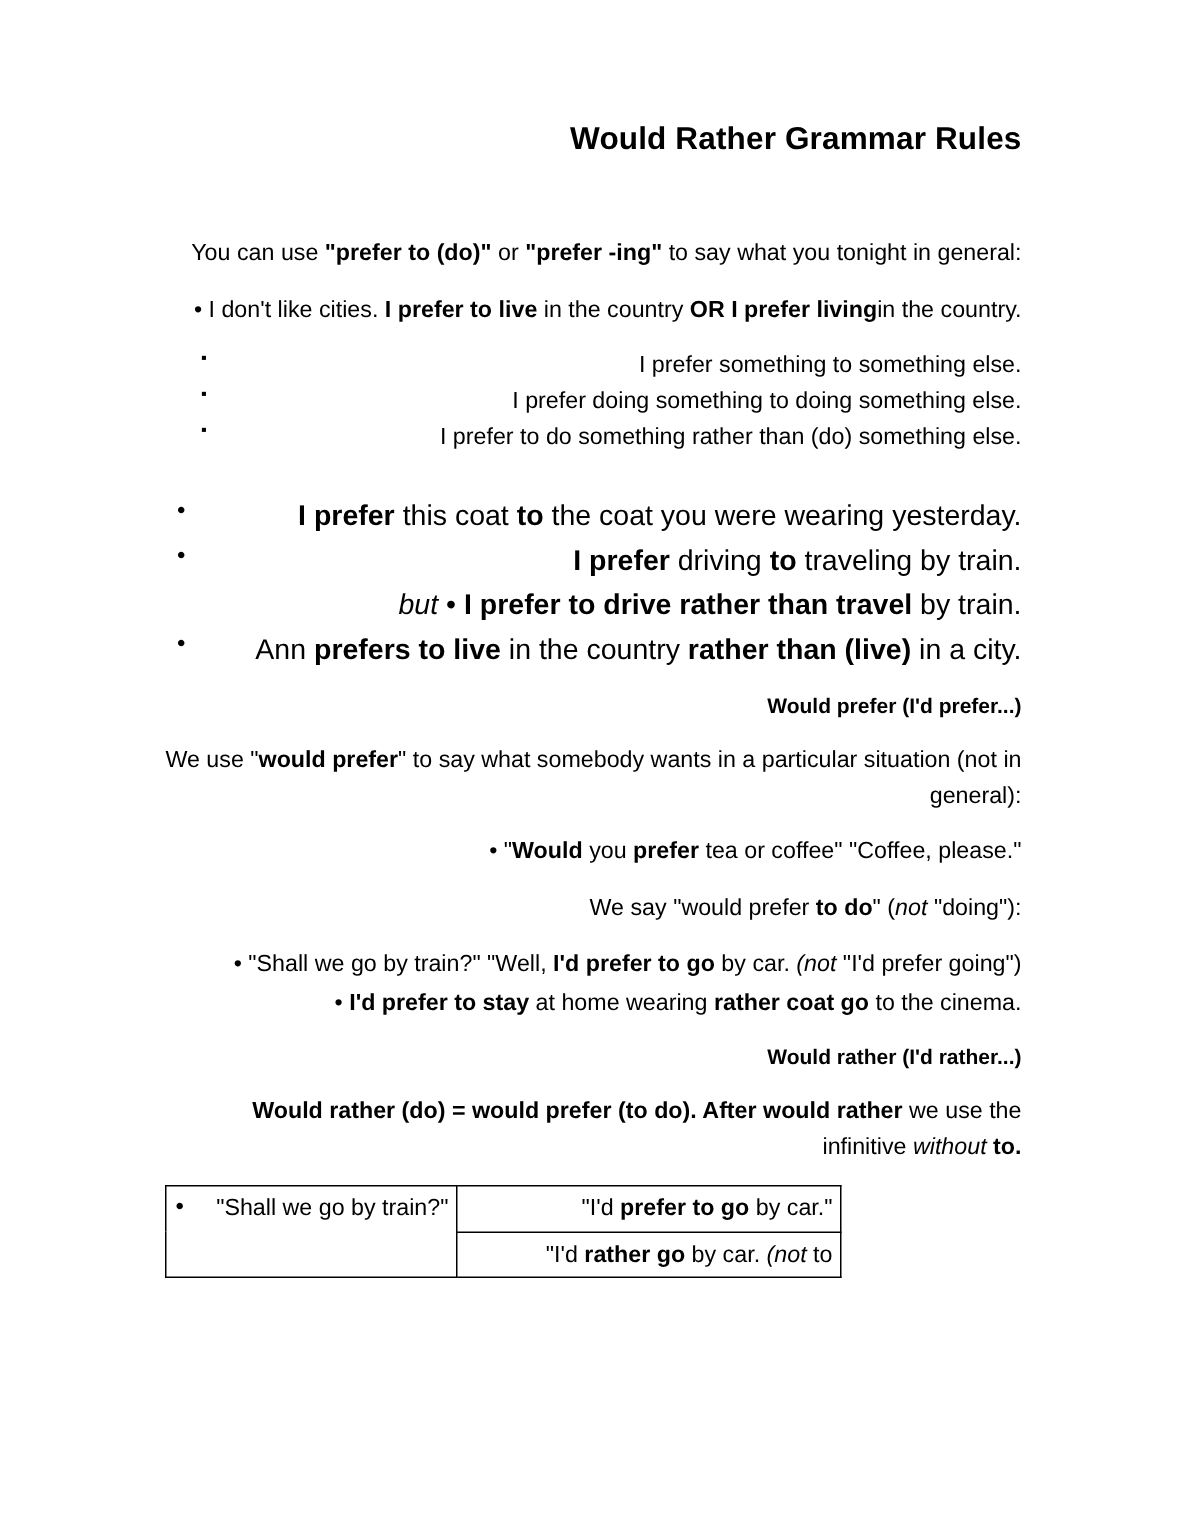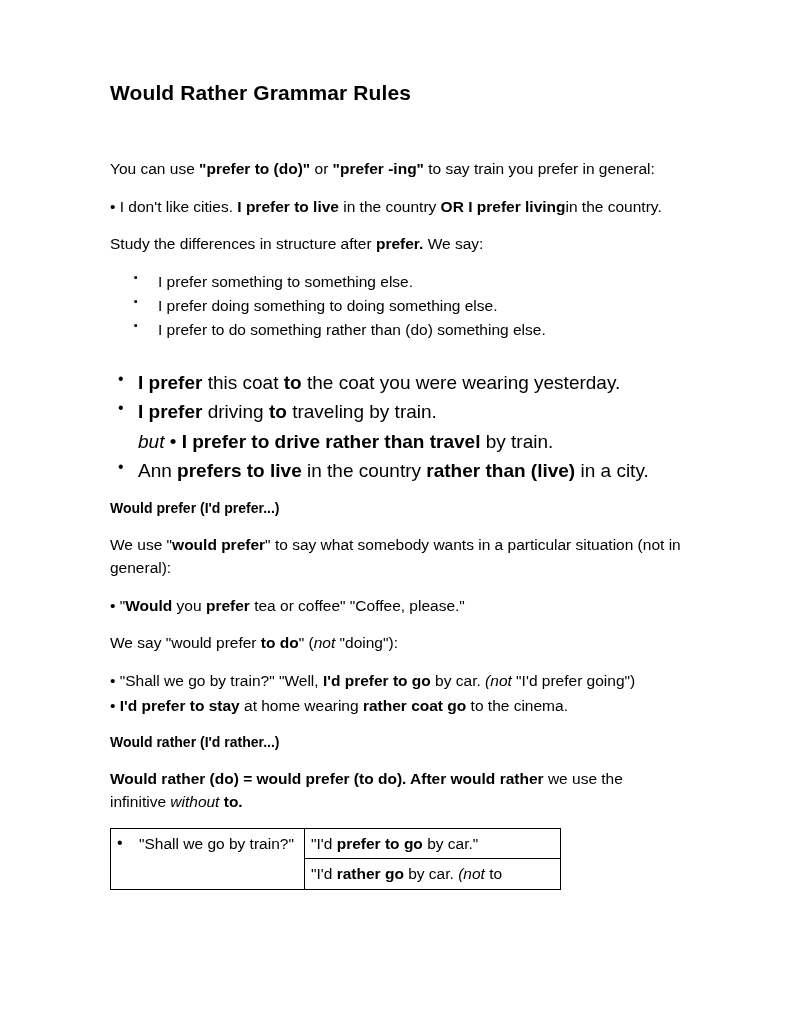--- a/index.html
+++ b/index.html
@@ -14,20 +14,21 @@
     color: #000000;
     overflow: hidden;
   }
   .page {
     position: relative;
     width: 791px;
     height: 1024px;
     background: #ffffff;
     box-sizing: border-box;
     padding: 80px 110px 0 110px;
+    text-align: right;
   }
   h1.doc-title {
     font-size: 21px;
     font-weight: bold;
     margin: 0 0 52px 0;
     letter-spacing: 0.1px;
     line-height: 1.2;
   }
   p.para {
     font-size: 15.5px;
@@ -125,25 +126,24 @@
     font-size: 16px;
   }
 </style>
 </head>
 <body>
 
 <div class="page">
 
   <h1 class="doc-title">Would Rather Grammar Rules</h1>
 
-  <p class="para"><span>You can use </span><b>"prefer to (do)"</b><span> or </span><b>"prefer -ing"</b><span> to say train you prefer in general:</span></p>
+  <p class="para"><span>You can use </span><b>"prefer to (do)"</b><span> or </span><b>"prefer -ing"</b><span> to say what you tonight in general:</span></p>
 
   <p class="bullet-line"><span>• </span><span>I don't like cities. </span><b>I prefer to live</b><span> in the country </span><b>OR I prefer living</b><span>in the country.</span></p>
 
-  <p class="para"><span>Study the differences in structure after </span><b>prefer.</b><span> We say:</span></p>
 
   <ul class="dashlist">
     <li>I prefer something to something else.</li>
     <li>I prefer doing something to doing something else.</li>
     <li>I prefer to do something rather than (do) something else.</li>
   </ul>
 
   <div class="spacer-12"></div>
 
   <ul class="dotlist">

